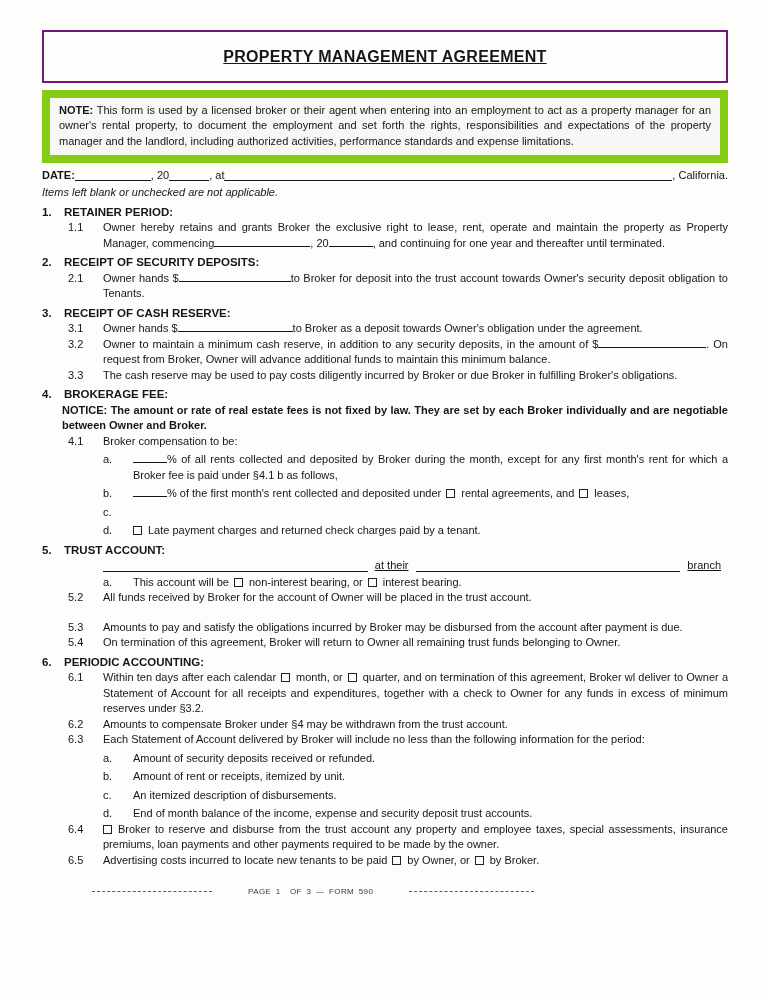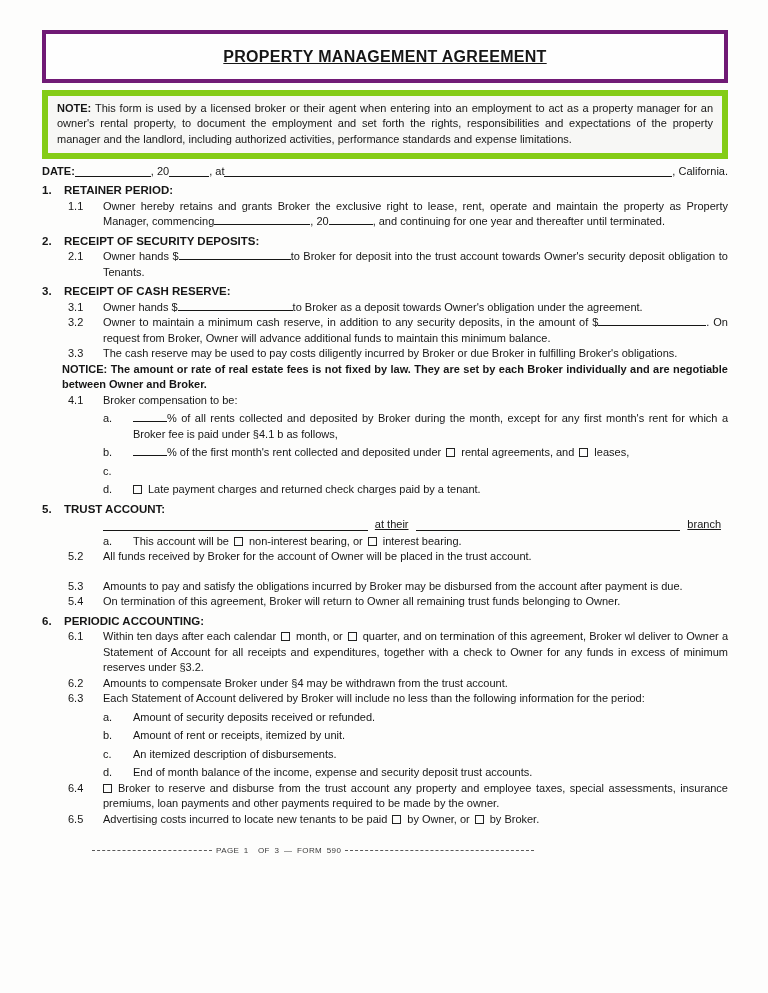--- a/index.html
+++ b/index.html
@@ -5,24 +5,24 @@
   * { margin:0; padding:0; box-sizing:border-box; }
   html,body { background:#e9e9e9; }
   .page {
     position:relative; width:768px; height:993px; margin:0 auto;
     background:#fdfdfc; color:#161616;
     font-family:"Liberation Sans", sans-serif;
     font-size:11px; line-height:15.5px;
     padding:30px 40px 0 42px; overflow:hidden;
   }
   
-  .title-box { border:4px solid #701a75; height:53px; display:flex; align-items:center; justify-content:center; background:#fefefe; }
+  .title-box { border:2px solid #701a75; height:53px; display:flex; align-items:center; justify-content:center; background:#fefefe; }
   .doc-title { font-size:16px; font-weight:bold; text-decoration:underline; letter-spacing:.3px; white-space:pre; }
   
-  .note-box { border:6px solid #84cc16; margin-top:7px; padding:5px 9px 6px 9px; text-align:justify; background:#f7f7f5; line-height:15.4px; }
+  .note-box { border:8px solid #84cc16; margin-top:7px; padding:5px 9px 6px 9px; text-align:justify; background:#f7f7f5; line-height:15.4px; }
   .note-label { font-weight:bold; }
   
   .date-row { display:flex; align-items:flex-end; margin-top:3px; height:17px; font-weight:normal; }
   .date-row span.txt { white-space:pre; }
   .date-label { font-weight:bold; }
   .blank { display:inline-block; border-bottom:1.2px solid #161616; height:11px; }
   .date-row .blank { height:13px; margin-bottom:2px; }
   .date-row .flexfill { flex:1; }
   .tagline { font-style:italic; margin:2px 0 3px 0; }
   
@@ -35,21 +35,21 @@
   .item.letter { margin-top:3px; }
   .item.notice { margin-left:20px; font-weight:bold; }
   .item.sub1a { margin-top:1px; }
   .cb { display:inline-block; width:9px; height:9px; border:1.2px solid #222; margin:0 6px 0 5px; vertical-align:-1px; background:#fdfdfc; }
   .ibody .cb:first-child { margin-left:0; }
   .spacer { height:14px; }
   .item.flexline .ibody { display:flex; align-items:flex-end;text-decoration:underline; }
   .item.flexline .ibody .t { white-space:pre; padding:0 7px; }
   .item.flexline .blank { flex:1; height:13px; margin-bottom:2px; }
   
-  .footer { display:flex; align-items:center; margin:16px 0 0 50px; width:442px; font-size:8px; letter-spacing:.4px; word-spacing:2px; color:#3a3a3a; }
+  .footer { display:flex; align-items:center; margin:16px 0 0 50px; width:442px; font-size:8px; letter-spacing:.4px; word-spacing:2px; color:#3a3a3a;gap:32px; }
   .footer .dash { border-top:1px dashed #5a5a5a; height:0; }
   .footer .dl { width:120px; }
   .footer .dr { flex:1; }
   .footer .ftext { white-space:pre; padding:0 4px; }
 </style>
 </head>
 <body>
 
 <div class="page">
 
@@ -62,20 +62,21 @@
   <div class="date-row">
     <span class="txt date-label">DATE:</span>
     <span class="blank" style="width:76px"></span>
     <span class="txt">, 20</span>
     <span class="blank" style="width:40px"></span>
     <span class="txt">, at</span>
     <span class="blank flexfill"></span>
     <span class="txt">, California.</span>
   </div>
 
+  <div class="tagline">Items left blank or unchecked are not applicable.</div>
 
   <div>
       <div class="sec">
         <div class="sec-head"><span class="sec-num">1.</span><span class="sec-title">RETAINER PERIOD:</span></div>
         <div class="item">
           <span class="inum">1.1</span>
           <span class="ibody"><span class="t">Owner hereby retains and grants Broker the exclusive right to lease, rent, operate and maintain the property as Property Manager, commencing</span><span class="blank" style="width: 96px;"></span><span class="t">, 20</span><span class="blank" style="width: 44px;"></span><span class="t">, and continuing for one year and thereafter until terminated.</span></span>
         </div>
       </div>
       <div class="sec">
@@ -94,20 +95,21 @@
         <div class="item">
           <span class="inum">3.2</span>
           <span class="ibody"><span class="t">Owner to maintain a minimum cash reserve, in addition to any security deposits, in the amount of $</span><span class="blank" style="width: 108px;"></span><span class="t">. On request from Broker, Owner will advance additional funds to maintain this minimum balance.</span></span>
         </div>
         <div class="item">
           <span class="inum">3.3</span>
           <span class="ibody"><span class="t">The cash reserve may be used to pay costs diligently incurred by Broker or due Broker in fulfilling Broker's obligations.</span></span>
         </div>
       </div>
       <div class="sec">
+        <div class="sec-head"><span class="sec-num">4.</span><span class="sec-title">BROKERAGE FEE:</span></div>
         <div class="item notice">
           <span class="ibody"><span class="t">NOTICE: The amount or rate of real estate fees is not fixed by law. They are set by each Broker individually and are negotiable between Owner and Broker.</span></span>
         </div>
         <div class="item">
           <span class="inum">4.1</span>
           <span class="ibody"><span class="t">Broker compensation to be:</span></span>
         </div>
         <div class="item letter">
           <span class="inum">a.</span>
           <span class="ibody"><span class="blank" style="width: 34px;"></span><span class="t">% of all rents collected and deposited by Broker during the month, except for any first month's rent for which a Broker fee is paid under §4.1 b as follows,</span></span>

